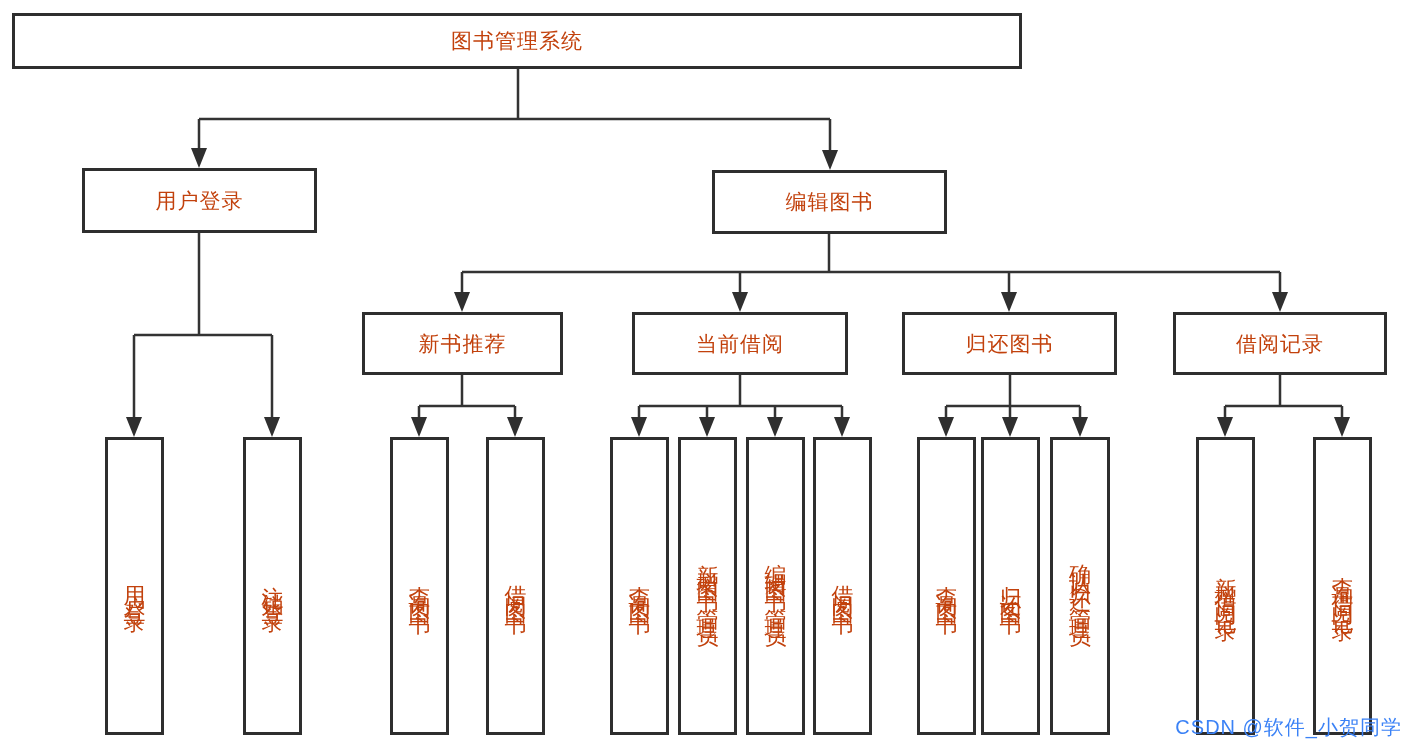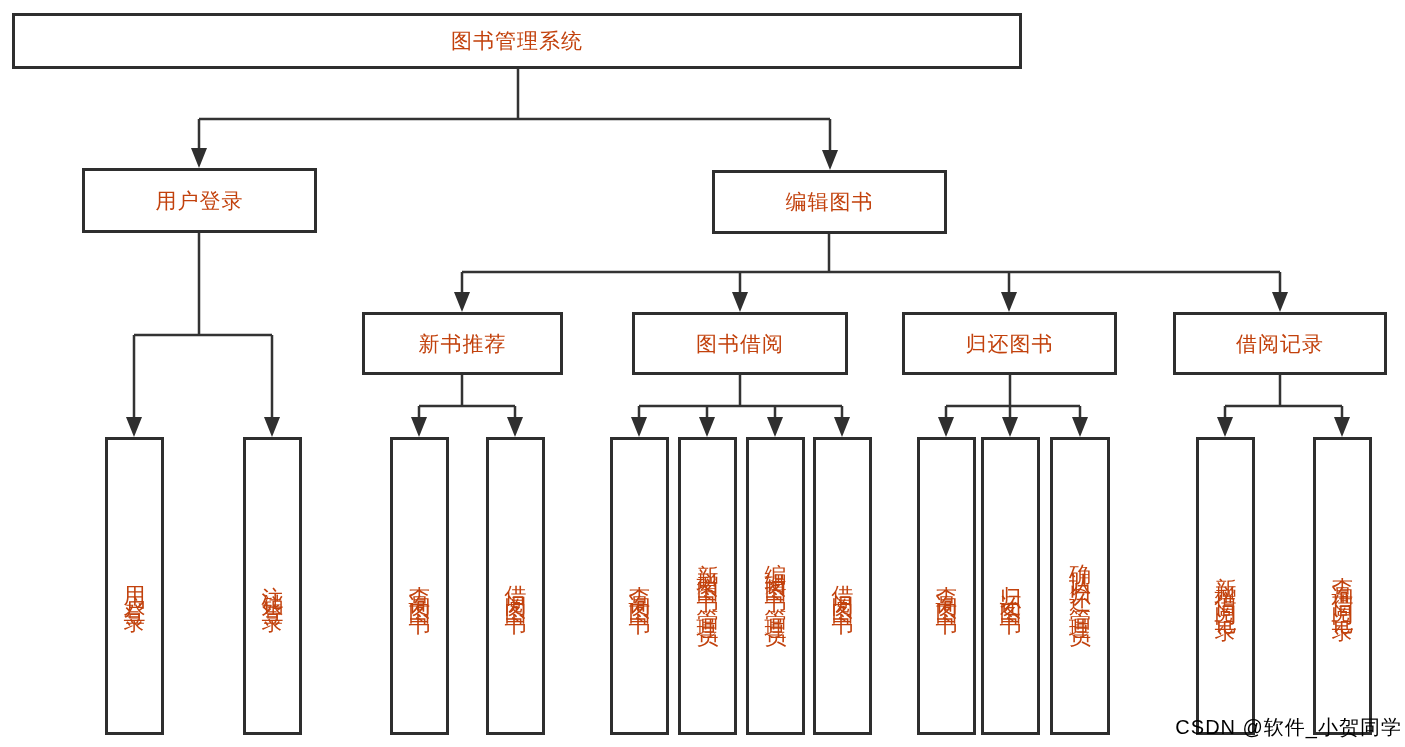--- a/index.html
+++ b/index.html
@@ -25,21 +25,21 @@
     writing-mode:vertical-rl;
     text-orientation:mixed;
     font-size:22px;
     letter-spacing:9px;
     line-height:1;
   }
   .watermark{
     position:absolute;
     right:3px;bottom:6px;
     font-size:20px;
-    color:#000000;
+    color:#3b82f6;
     letter-spacing:1px;
     z-index:5;
     white-space:nowrap;
   }
 </style>
 </head>
 <body>
 
 <div class="canvas">
 
@@ -83,21 +83,21 @@
     <span>用户登录</span>
   </div>
   <div class="box h" style="left:712px;top:170px;width:235px;height:64px">
     <span>编辑图书</span>
   </div>
 
   <div class="box h" style="left:362px;top:312px;width:201px;height:63px">
     <span>新书推荐</span>
   </div>
   <div class="box h" style="left:632px;top:312px;width:216px;height:63px">
-    <span>图书借阅</span>
+    <span>当前借阅</span>
   </div>
   <div class="box h" style="left:902px;top:312px;width:215px;height:63px">
     <span>归还图书</span>
   </div>
   <div class="box h" style="left:1173px;top:312px;width:214px;height:63px">
     <span>借阅记录</span>
   </div>
 
   <div class="box v" style="left:105px;top:437px;width:59px;height:298px">
     <span>用户登录</span>

